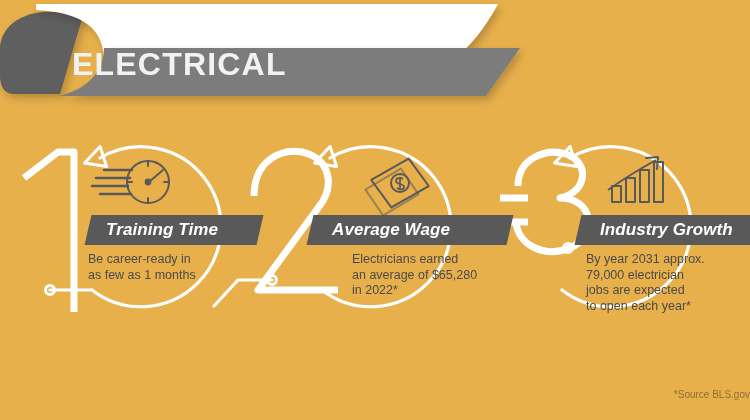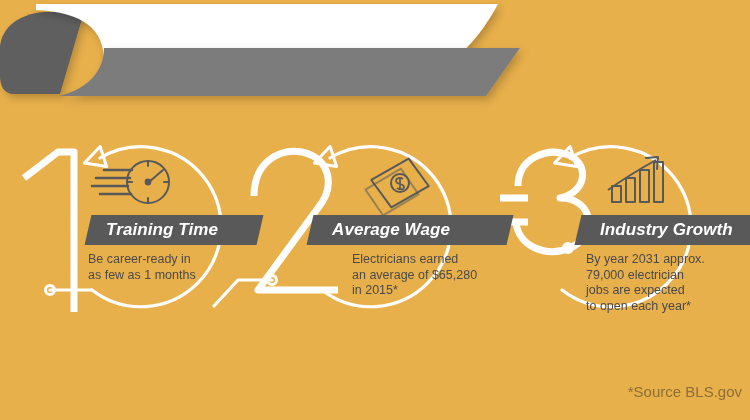--- a/index.html
+++ b/index.html
@@ -45,23 +45,23 @@
   .body-text{
     position:absolute;
     color:#4A4A4A;
     font-size:12.5px;
     line-height:15.5px;
     font-family:"Liberation Sans", sans-serif;
     white-space:pre-line;
   }
 
   .source{
-    position:absolute;right:8px;bottom:20px;
+    position:absolute;right:0;bottom:20px;
     color:#8C7036;
-    font-size:15px;
+    font-size:10px;
     font-family:"Liberation Sans", sans-serif;
   }
 </style>
 </head>
 <body>
 
 <div id="stage">
 
   <div class="header-wrap">
     <svg class="hdr-svg" width="560" height="115" viewBox="0 0 560 115">
@@ -70,20 +70,21 @@
           <feDropShadow dx="3" dy="4" stdDeviation="4" flood-color="#000000" flood-opacity="0.22"></feDropShadow>
         </filter>
       </defs>
 
       <path d="M 0,46 C 2,28 18,14 44,12 L 84,12 L 60,94 L 14,94 C 4,94 0,86 0,76 Z" fill="#5E5E5E" filter="url(#shdw)"></path>
 
       <path d="M 36,4 L 498,4 C 486,26 470,48 452,60 L 104,60 C 104,30 84,12 36,10 Z" fill="#FFFFFF" filter="url(#shdw)"></path>
 
       <path d="M 104,48 L 520,48 L 486,96 L 58,96 C 78,92 104,78 104,48 Z" fill="#7C7C7C" filter="url(#shdw)"></path>
     </svg>
+    <div class="hdr-title">ELECTRICAL</div>
   </div>
 
   <svg class="sec-svg" width="750" height="420" viewBox="0 0 750 420">
 
     <g>
 
       <path d="M 100,158 A 80,80 0 1 1 92,290" fill="none" stroke="#FFFFFF" stroke-width="3.2" stroke-linecap="round"></path>
 
       <path d="M 104,149 L 84,160 L 104,170 Z" fill="none" stroke="#FFFFFF" stroke-width="3" stroke-linejoin="round" transform="rotate(-18 94 160)"></path>
 
@@ -146,21 +147,21 @@
     <div class="body-text" style="left:88px;top:252px;width:190px;">Be career-ready in
 as few as 1 months</div>
   </div>
 
   <div class="section">
     <div class="banner skew" style="left:310px;top:215px;width:200px;padding-left:22px;">
       <span class="banner-text">Average Wage</span>
     </div>
     <div class="body-text" style="left:352px;top:252px;width:200px;">Electricians earned
 an average of $65,280
-in 2015*</div>
+in 2022*</div>
   </div>
 
   <div class="section">
     <div class="banner skew" style="left:578px;top:215px;width:200px;padding-left:22px;">
       <span class="banner-text">Industry Growth</span>
     </div>
     <div class="body-text" style="left:586px;top:252px;width:180px;">By year 2031 approx.
 79,000 electrician
 jobs are expected
 to open each year*</div>

